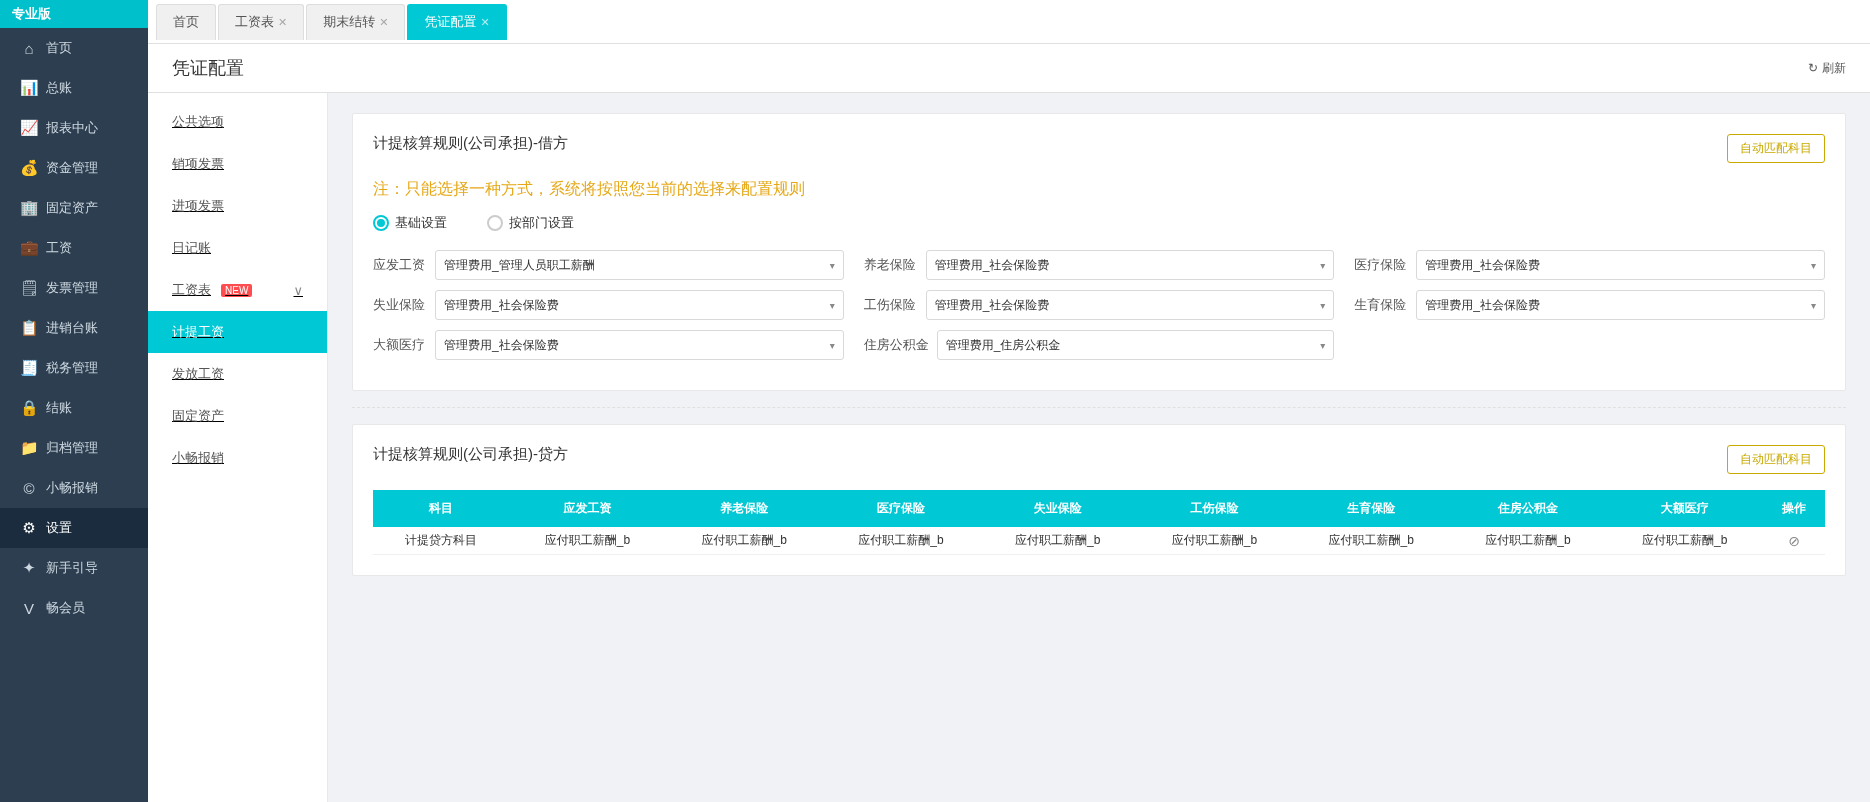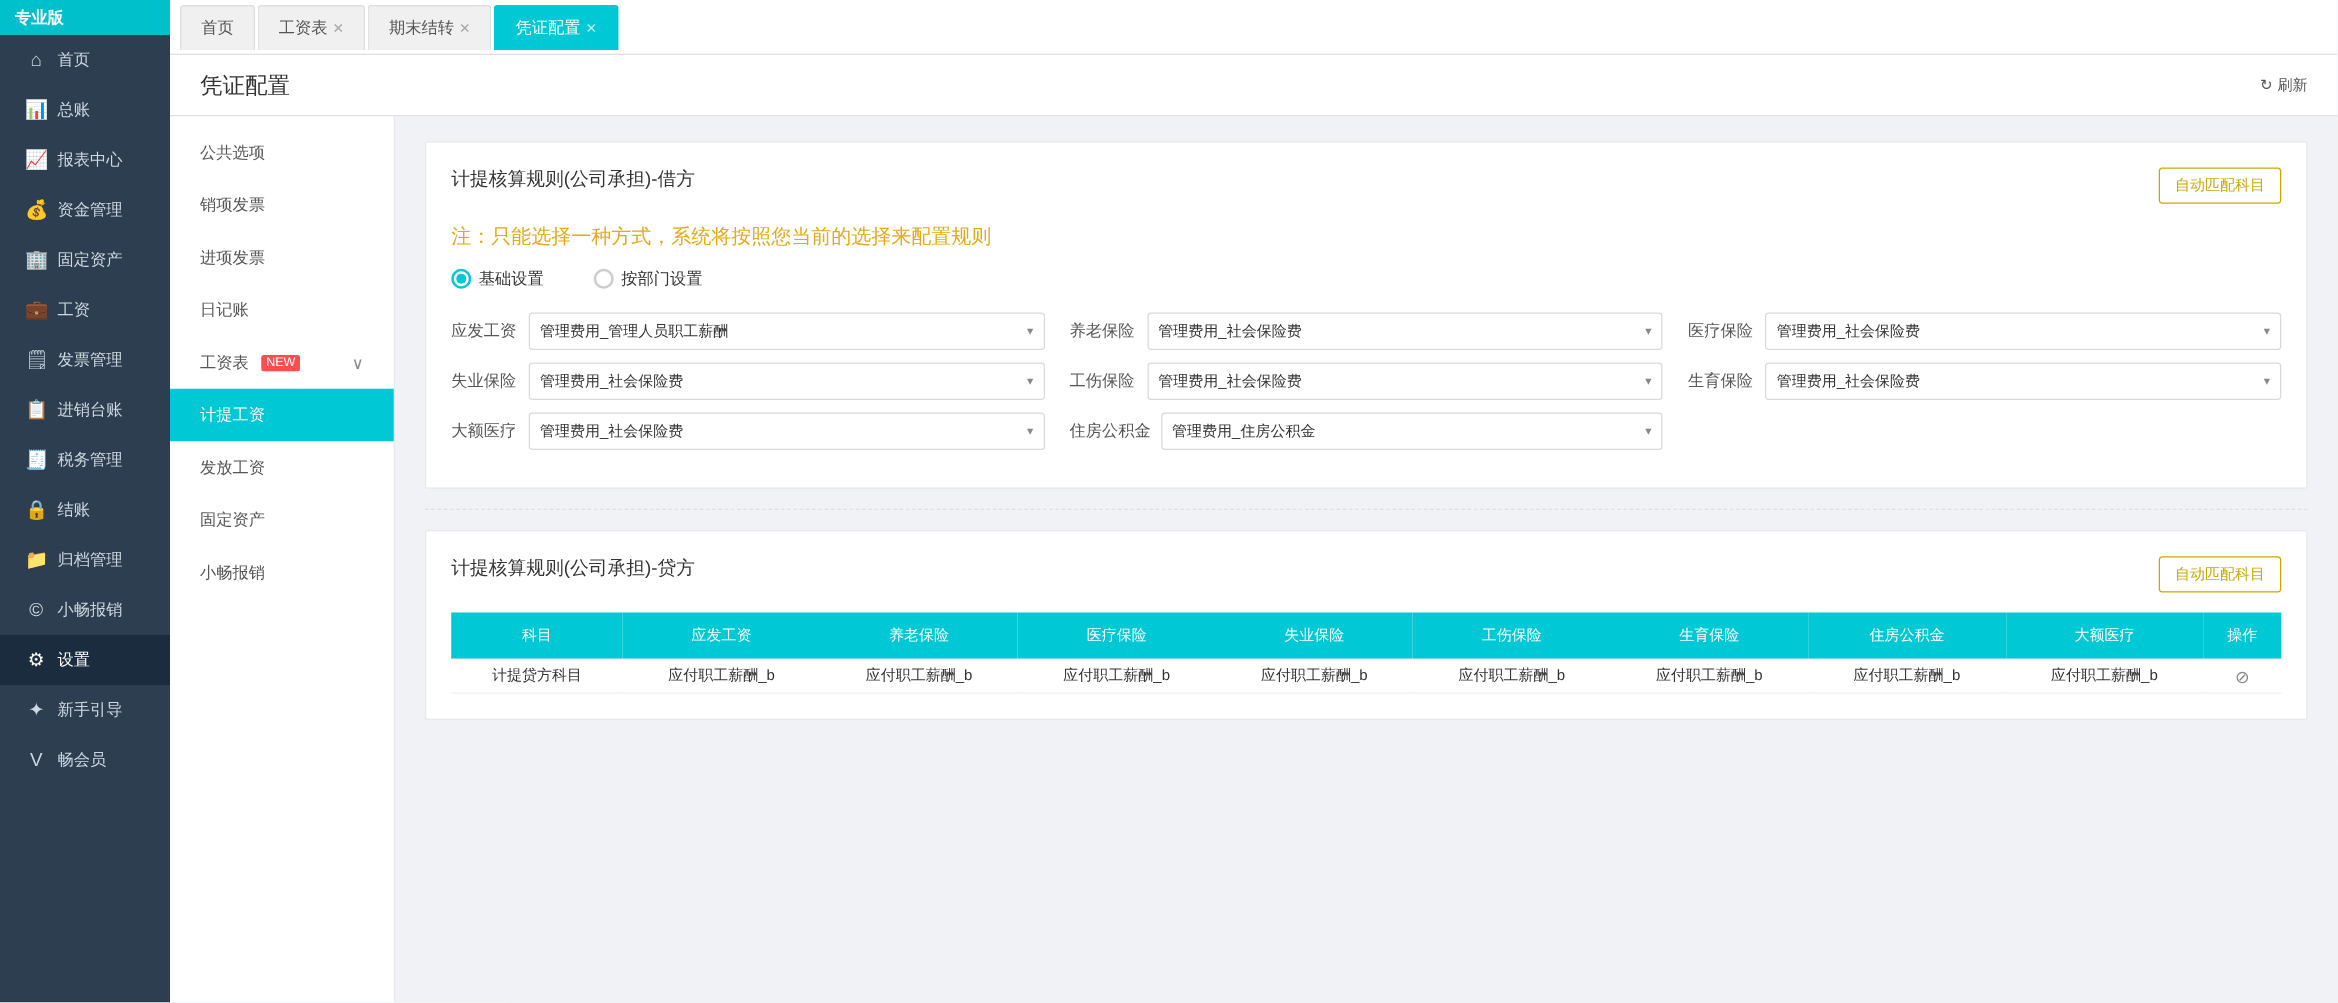--- a/index.html
+++ b/index.html
@@ -1,19 +1,19 @@
 <!DOCTYPE html>
 <html><head>
   <meta charset="utf-8">
   <style>
     * { box-sizing: border-box; margin: 0; padding: 0; }
     body { font-family: "Microsoft YaHei", "PingFang SC", sans-serif; font-size: 13px; background: #f5f5f5; display: flex; height: 802px; overflow: hidden; }
 
     
-    .sidebar { width: 136px; background: #2d3e50; display: flex; flex-direction: column; color: #cdd8e0; flex-shrink: 0; }
+    .sidebar { width: 148px; background: #2d3e50; display: flex; flex-direction: column; color: #cdd8e0; flex-shrink: 0; }
     .sidebar-brand { background: #00c0cc; color: #fff; font-size: 13px; font-weight: bold; padding: 8px 12px; height: 28px; display: flex; align-items: center; }
     .sidebar-item { display: flex; align-items: center; gap: 8px; padding: 11px 20px; cursor: pointer; font-size: 13px; color: #cdd8e0; }
     .sidebar-item.active { background: #1a2c3d; color: #fff; }
     .sidebar-icon { font-size: 15px; width: 18px; text-align: center; }
     .sidebar-label { font-size: 13px; }
 
     
     .main-area { flex: 1; display: flex; flex-direction: column; overflow: hidden; background: #f0f2f5; }
 
     
@@ -25,21 +25,21 @@
 
     
     .page-header { background: #fff; padding: 12px 24px; border-bottom: 1px solid #e0e0e0; display: flex; align-items: center; justify-content: space-between; flex-shrink: 0; }
     .page-title { font-size: 18px; color: #333; font-weight: 500; }
     .refresh-btn { font-size: 12px; color: #555; cursor: pointer; display: flex; align-items: center; gap: 4px; }
 
     
     .content-area { flex: 1; overflow-y: auto; display: flex; }
 
     
-    .left-nav { width: 180px; background: #fff; border-right: 1px solid #e8e8e8; padding: 8px 0; flex-shrink: 0; }
+    .left-nav { width: 180px; background: #fff; border-right: 1px solid #e8e8e8; padding: 8px 0; flex-shrink: 0; text-decoration: underline; }
     .left-nav-item { padding: 12px 24px; cursor: pointer; color: #555; font-size: 13px; display: flex; align-items: center; justify-content: space-between; }
     .left-nav-item.active { background: #00c8d4; color: #fff; }
     .left-nav-item .new-badge { background: #ff4d4f; color: #fff; font-size: 10px; padding: 1px 4px; border-radius: 2px; margin-left: 4px; }
 
     
     .right-content { flex: 1; padding: 20px 24px; overflow-y: auto; }
 
     
     .section { background: #fff; padding: 20px; margin-bottom: 16px; border-radius: 2px; border: 1px solid #e8e8e8; }
     .section-title { font-size: 15px; color: #333; font-weight: 500; margin-bottom: 12px; }
@@ -62,21 +62,21 @@
 
     
     .auto-match-btn { float: right; border: 1px solid #c8a900; color: #c8a900; background: #fff; padding: 5px 12px; border-radius: 3px; cursor: pointer; font-size: 12px; }
 
     
     .section-header-row { display: flex; align-items: flex-start; justify-content: space-between; margin-bottom: 14px; }
 
     
     .data-table { width: 100%; border-collapse: collapse; font-size: 12px; }
     .data-table thead tr { background: #00c8d4; color: #fff; }
-    .data-table thead th { padding: 10px 8px; text-align: center; font-weight: 400; border: none; }
+    .data-table thead th { padding: 10px 8px; text-align: center; font-weight: 700; border: none; }
     .data-table tbody tr { background: #fff; }
     .data-table tbody tr:nth-child(even) { background: #fafafa; }
     .data-table tbody td { padding: 5px 8px; text-align: center; border-bottom: 1px solid #f0f0f0; color: #333; }
     .edit-icon { color: #888; cursor: pointer; font-size: 14px; }
 
     .divider { border: none; border-top: 1px dashed #e0e0e0; margin: 16px 0; }
   </style>
 </head>
 <body>
 

